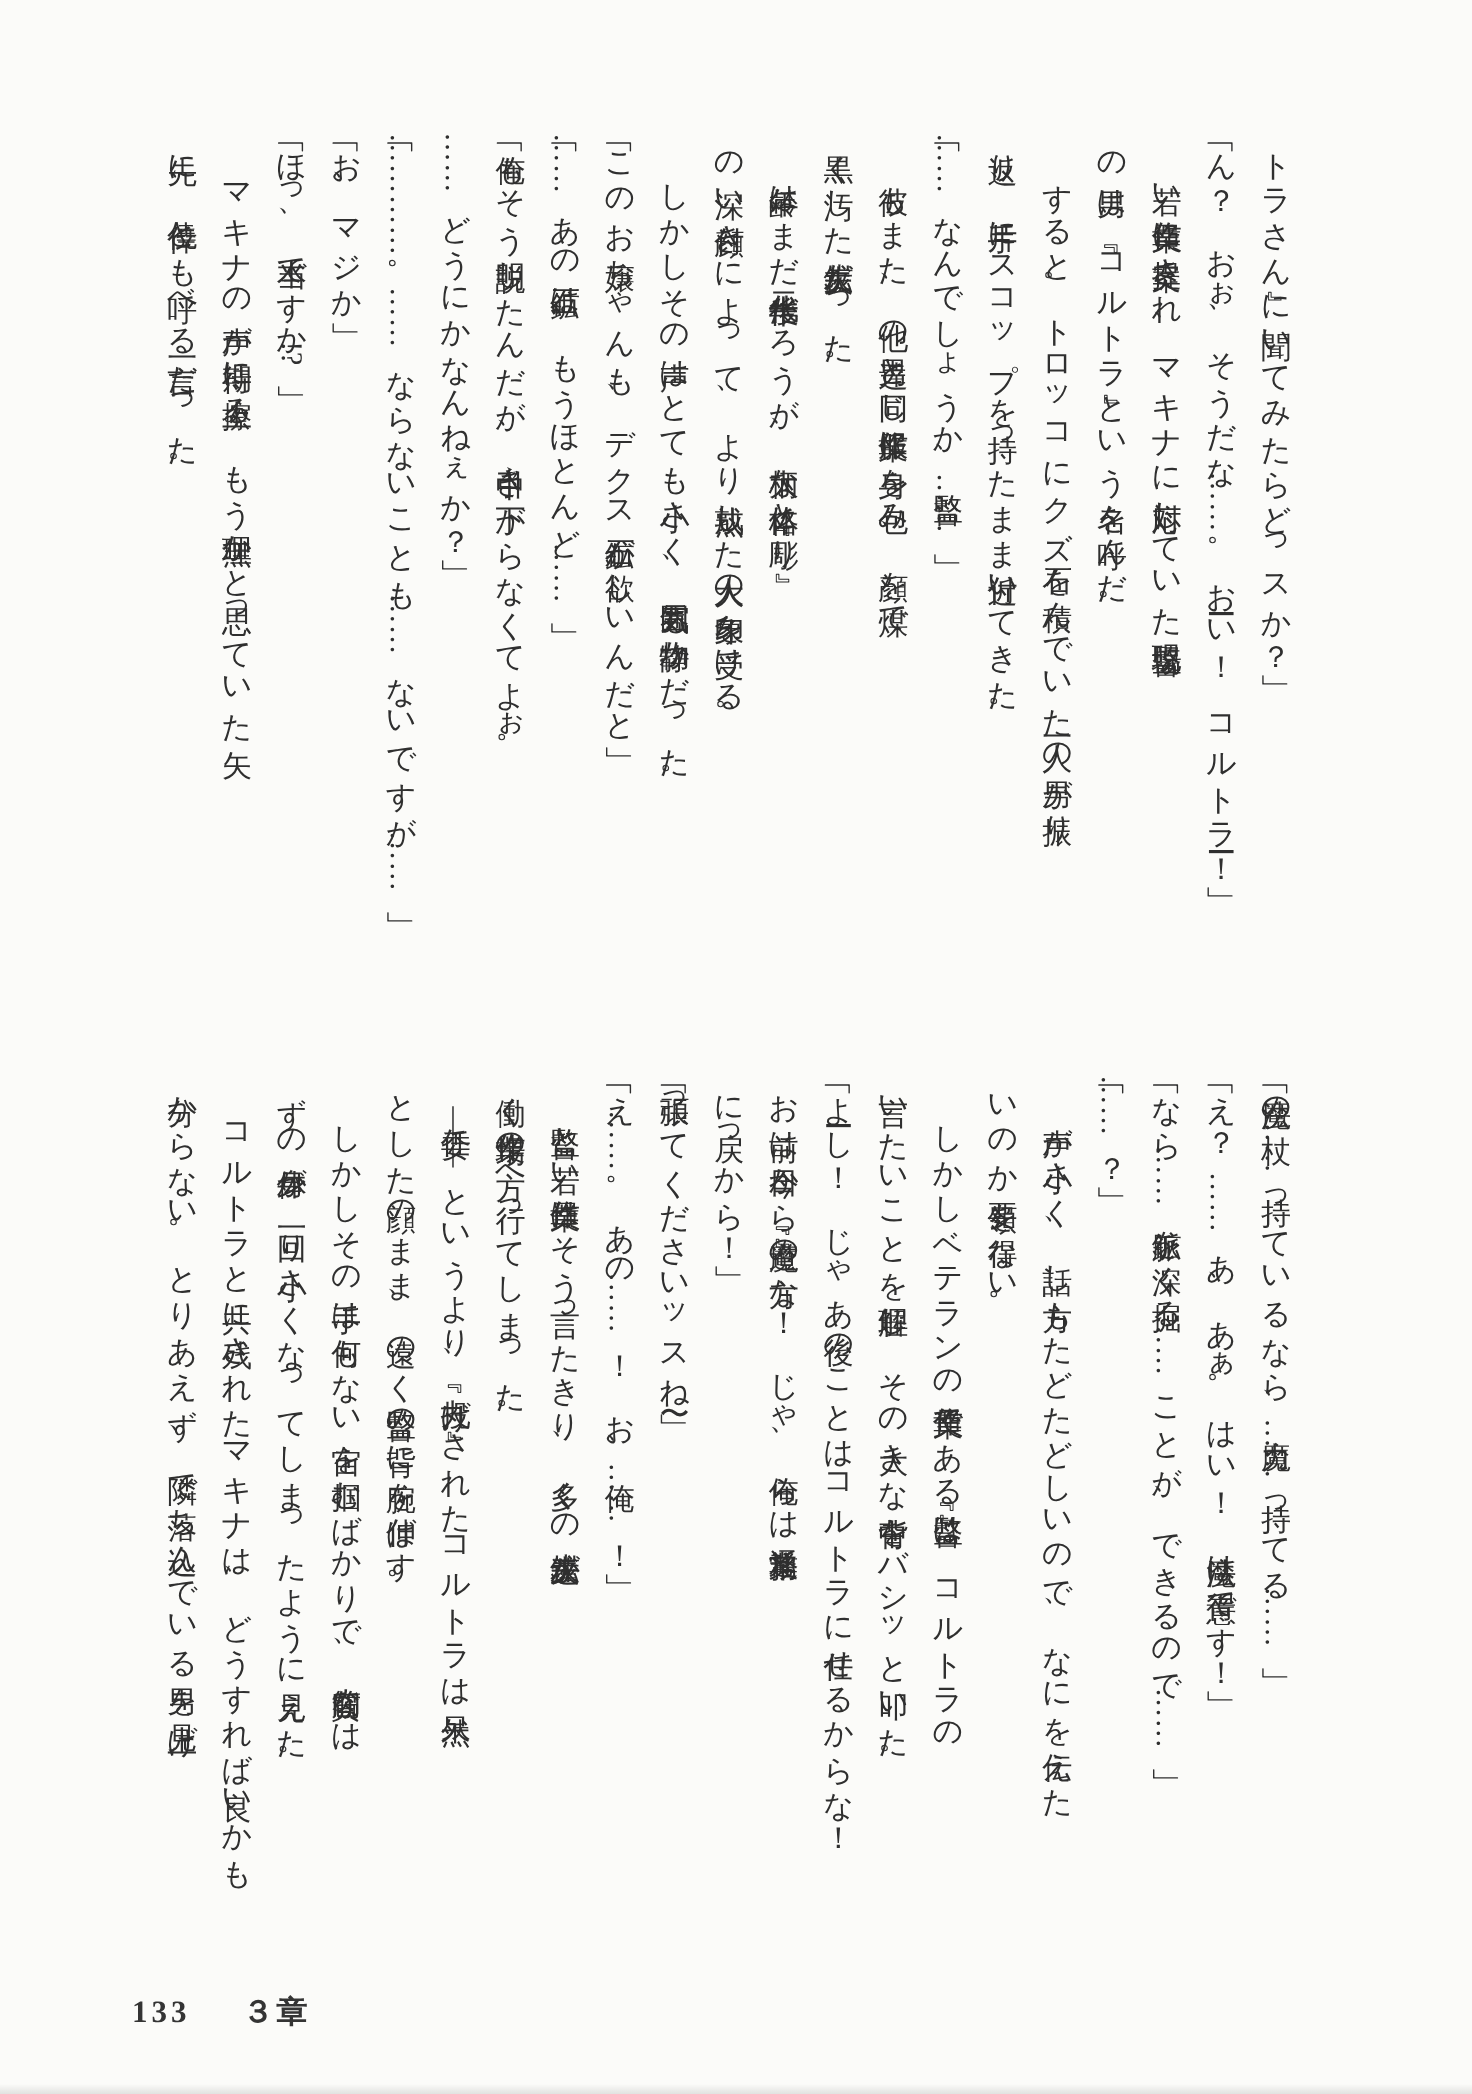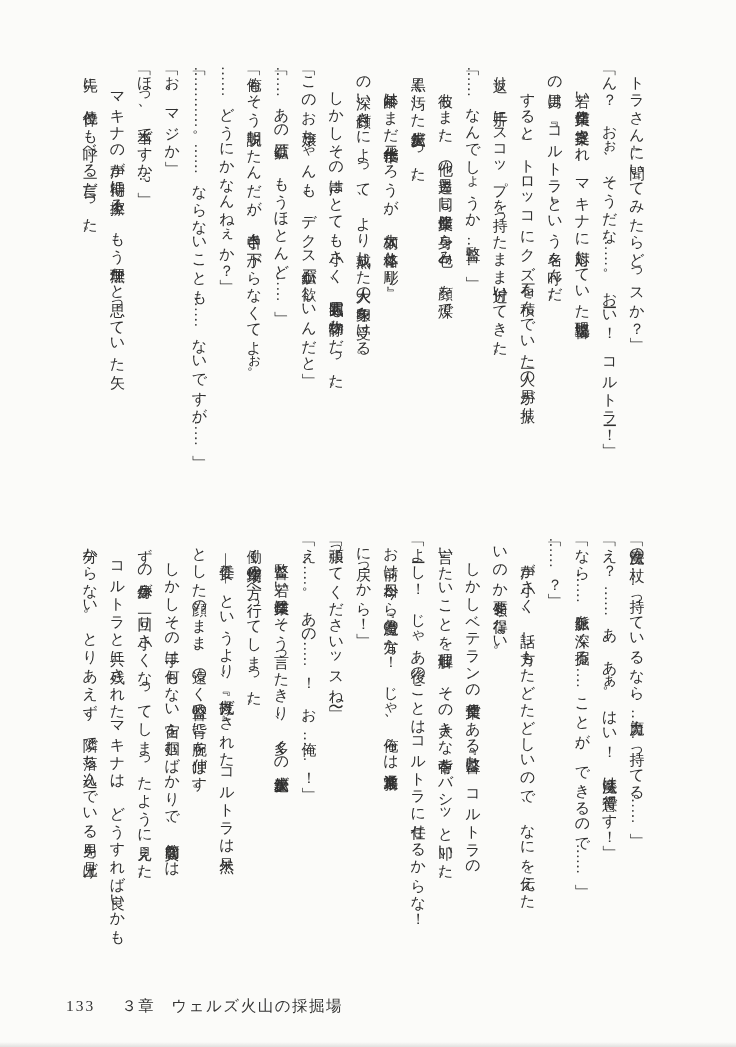--- a/index.html
+++ b/index.html
@@ -44,20 +44,21 @@
   
   .footer {
     position: absolute;
     left: 66px;
     top: 996px;
     font-size: 15.5px;
     letter-spacing: 1.5px;
     display: flex;
     align-items: baseline;
     color: #343434;
+    font-weight: bold;
   }
   .footer .pageno  { margin-right: 26px; letter-spacing: 2px; }
   .footer .chapter { margin-right: 16px; }
 </style>
 </head>
 <body>
 
 <div class="page">
 
   <div class="tier tier-top">
@@ -104,17 +105,16 @@
     <div class="vline">とした顔のまま、遠のく監督の背に腕を伸ばす。</div>
     <div class="vline">　しかしその手は何もない宙を掴むばかりで、筋肉質なは</div>
     <div class="vline">ずの身体が、一回り小さくなってしまったように見えた。</div>
     <div class="vline">　コルトラと共に残されたマキナは、どうすれば良いかも</div>
     <div class="vline">分からない。とりあえず、隣で落ち込んでいる男を見上げ</div>
   </div>
 
   <div class="footer">
     <span class="pageno">133</span>
     <span class="chapter">３章</span>
-    <span class="title">ウェルズ火山の採掘場</span>
   </div>
 
   <div class="scan-edge"></div>
 </div>
 
 </body></html>

